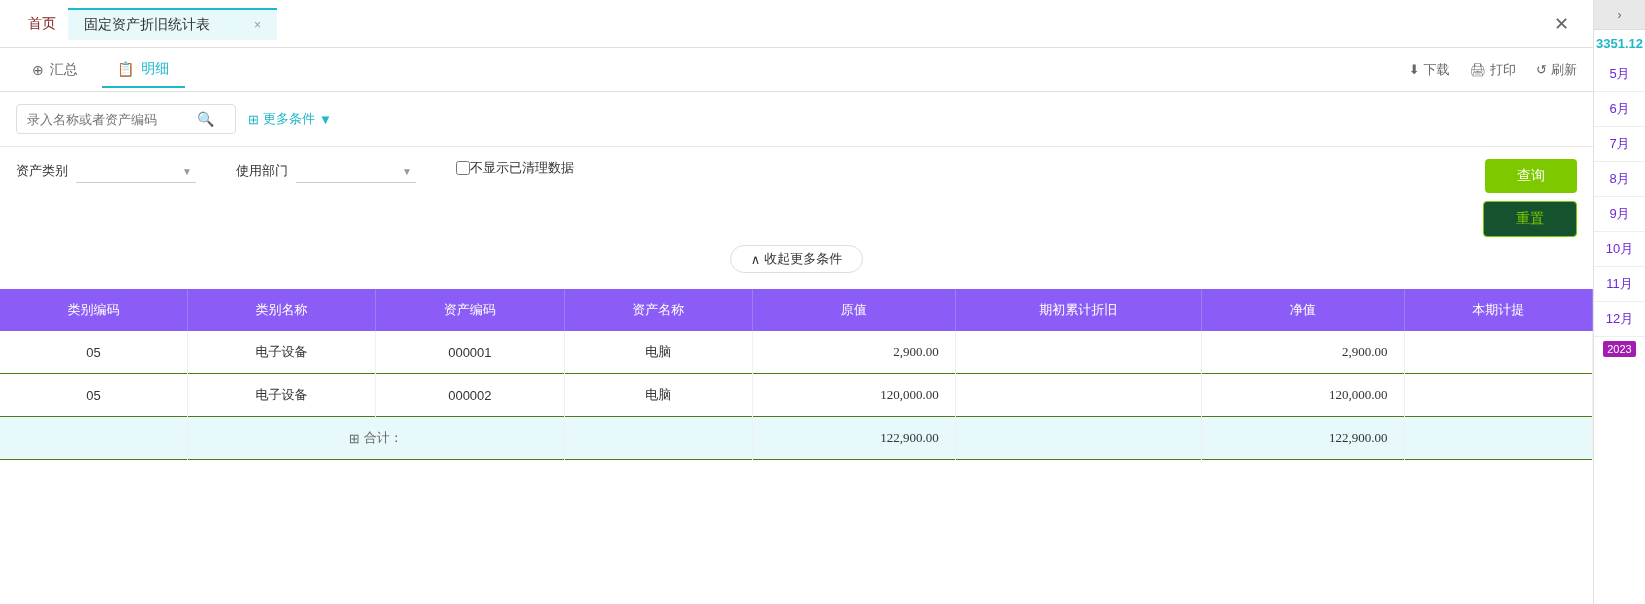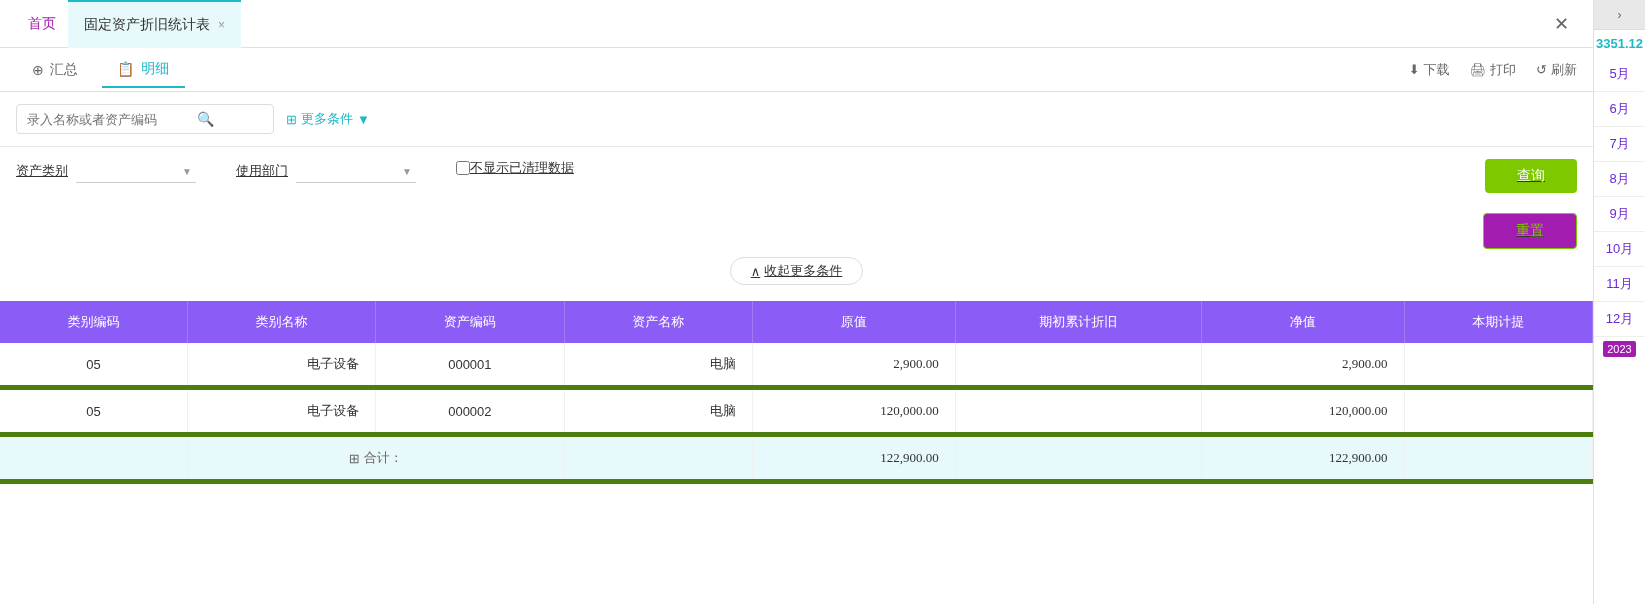--- a/index.html
+++ b/index.html
@@ -65,37 +65,38 @@
     .top-nav {
       background: #fff;
       display: flex;
       align-items: center;
       height: 48px;
       padding: 0 16px;
       border-bottom: 1px solid #e0e0e0;
     }
 
     .nav-home {
-      color: #a21caf;
+      color: #7f1d1d;
       font-size: 14px;
       cursor: pointer;
       padding: 0 12px;
     }
 
     .nav-tab {
       display: flex;
       align-items: center;
-      height: 48px;
+      height: 32px;
       padding: 0 16px;
       background: #e8f9fb;
       border-top: 2px solid #1eb8c8;
       color: #333;
       font-size: 14px;
       cursor: pointer;
       position: relative;
+      gap: 36px;
     }
 
     .nav-tab .close-btn {
       margin-left: 8px;
       color: #999;
       font-size: 12px;
       cursor: pointer;
     }
 
     .close-window {
@@ -172,21 +173,21 @@
       align-items: center;
       gap: 12px;
     }
 
     .search-input-wrap {
       display: flex;
       align-items: center;
       border: 1px solid #ddd;
       border-radius: 4px;
       padding: 6px 10px;
-      width: 258px;
+      width: 220px;
       background: #fff;
     }
 
     .search-input-wrap input {
       border: none;
       outline: none;
       font-size: 13px;
       color: #999;
       width: 170px;
       background: transparent;
@@ -260,21 +261,21 @@
       color: #fff;
       border: none;
       padding: 8px 32px;
       border-radius: 4px;
       font-size: 14px;
       cursor: pointer;
       margin-left: auto;
     }
 
     .btn-reset {
-      background: #a21caf;
+      background: #14532d;
       color: #7ec800;
       border: 1px solid #7ec800;
       padding: 8px 32px;
       border-radius: 4px;
       font-size: 14px;
       cursor: pointer;
     }
 
     .collapse-btn {
       background: #fff;
@@ -309,50 +310,49 @@
     thead th {
       padding: 12px 16px;
       text-align: center;
       font-size: 13px;
       font-weight: normal;
       border-right: 1px solid rgba(255,255,255,0.2);
     }
 
     tbody tr {
       background: #fff;
-      border-bottom: 5px solid #4d7c0f;
+      border-bottom: 1px solid #4d7c0f;
     }
 
     tbody tr.total-row {
       background: #e8f9fb;
     }
 
     tbody td {
       padding: 12px 16px;
       text-align: center;
       font-size: 13px;
       color: #333;
       border-right: 1px solid #f0f0f0;
     }
 
     tbody td.number { text-align: right; font-family: Liberation Serif, serif; }
-    tbody td.left { text-align: right; }
+    tbody td.left { text-align: center; }
 
     .total-label {
       display: flex;
       align-items: center;
       gap: 4px;
       justify-content: center;
       color: #666;
     }
 
     .filter-section {
       background: #fff;
       padding: 0 16px 8px 16px;
-      text-decoration: underline;
     }
 
     .filter-advanced-row {
       display: flex;
       align-items: flex-start;
       padding: 12px 0 8px 0;
       gap: 40px;
       position: relative;
     }
 
@@ -435,21 +435,21 @@
           <select class="filter-select">
             <option value=""></option>
           </select>
           <span class="select-arrow">▼</span>
         </div>
       </div>
       <div class="checkbox-group">
         <input type="checkbox" class="filter-checkbox" style="">
         <span class="filter-label">不显示已清理数据</span>
       </div>
-      <div style="display:flex; flex-direction:column; gap:20px; margin-left:auto;">
+      <div style="display:flex; flex-direction:column; gap:8px; margin-left:auto;">
         <button class="btn-query">查询</button>
         <button class="btn-reset">重置</button>
       </div>
     </div>
 
     <div class="collapse-center">
       <button class="collapse-btn">
         <span>∧</span>
         <span>收起更多条件</span>
       </button>

